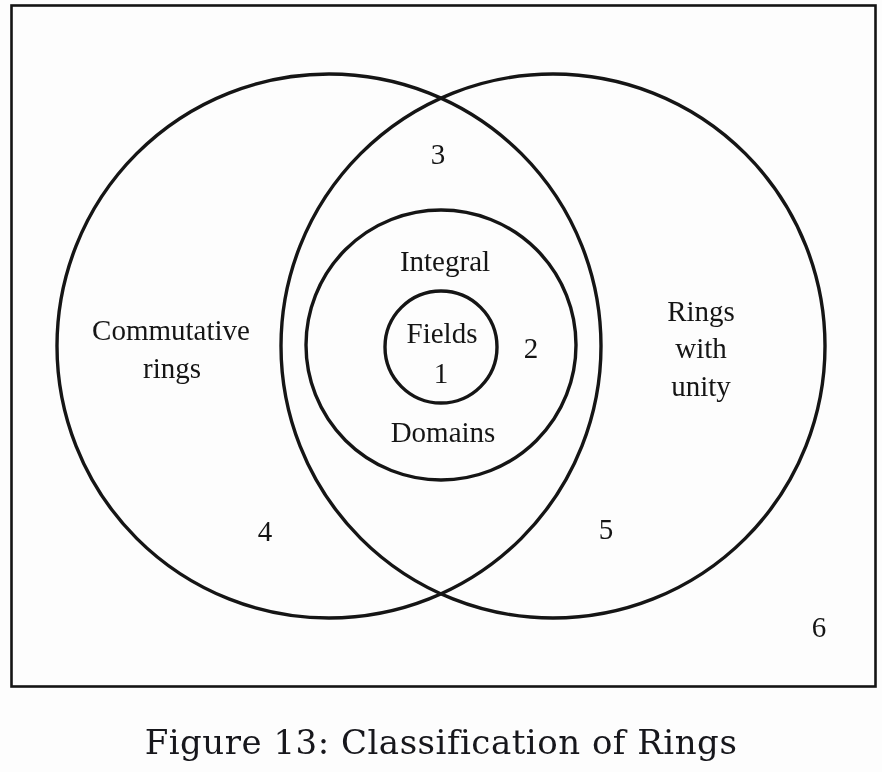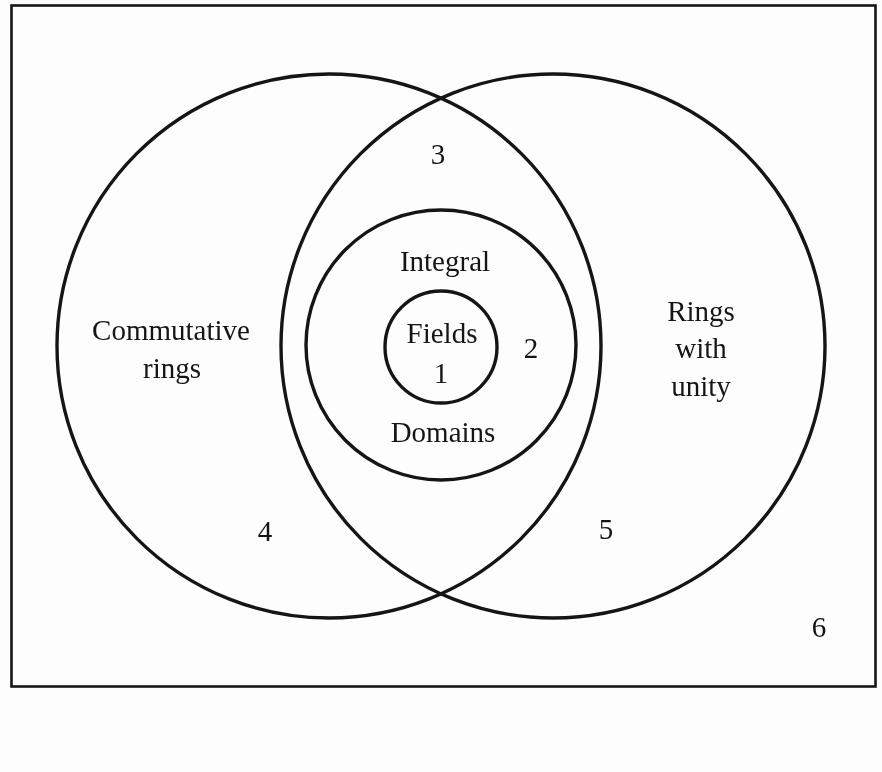--- a/index.html
+++ b/index.html
@@ -82,14 +82,15 @@
     <text x="442" y="343">Fields</text>
 
     <text class="region-number" x="441" y="383">1</text>
     <text class="region-number" x="531" y="358">2</text>
     <text class="region-number" x="438" y="164">3</text>
     <text class="region-number" x="265" y="541">4</text>
     <text class="region-number" x="606" y="539">5</text>
     <text class="region-number" x="819" y="637">6</text>
   </svg>
 
+  <div class="caption">Figure 13: Classification of Rings</div>
 
 </div>
 
 </body></html>

